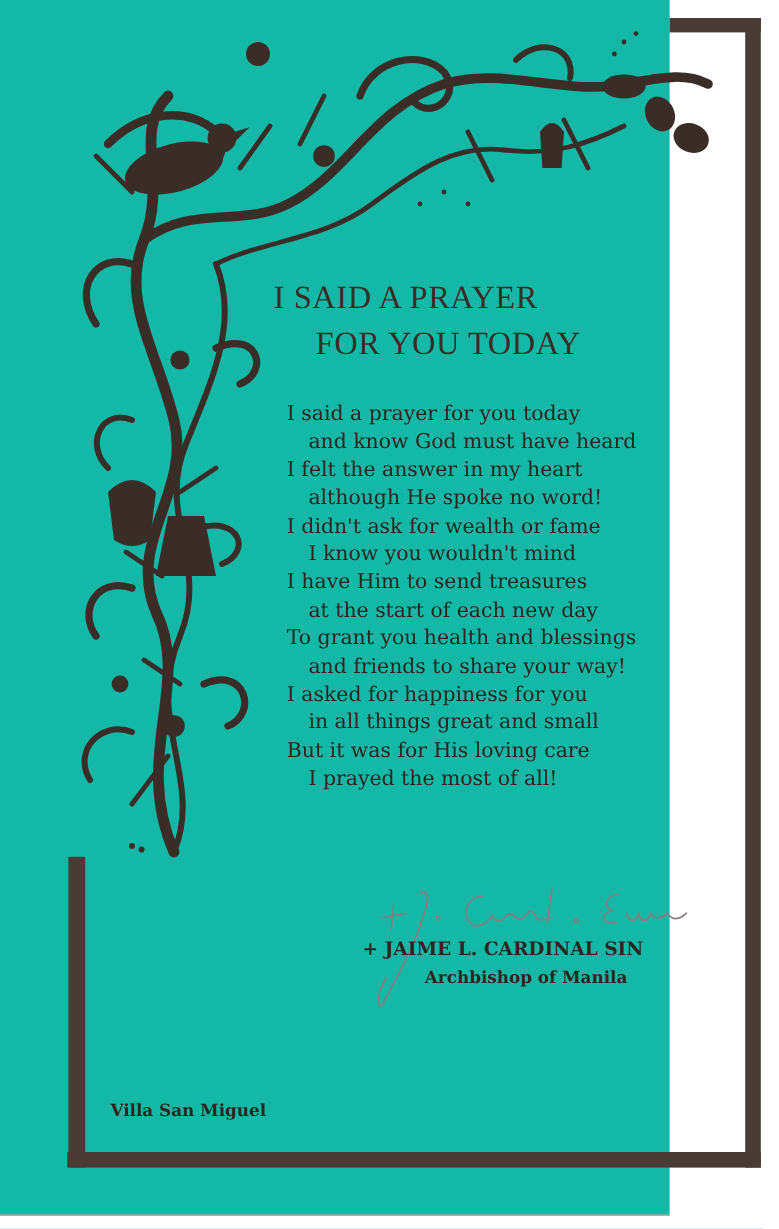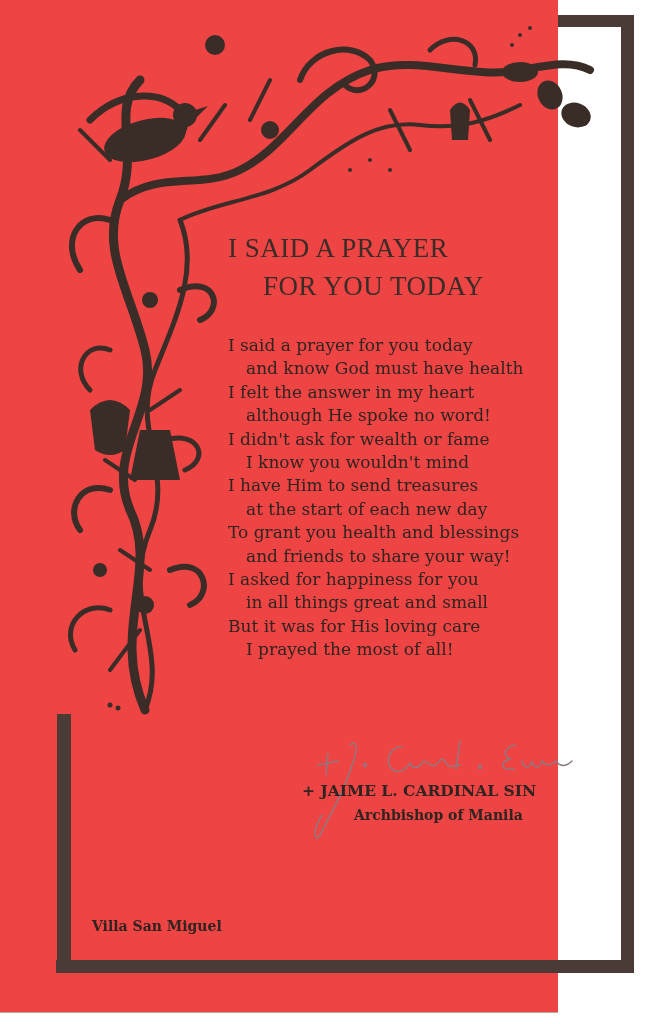--- a/index.html
+++ b/index.html
@@ -1,26 +1,26 @@
 <!DOCTYPE html>
 <html><head>
 <meta charset="utf-8">
 <style>
   html, body { margin:0; padding:0; }
   body { width:649px; height:1024px; background:#ffffff; position:relative; overflow:hidden; }
-  .card { position:absolute; left:0; top:0; width:558px; height:1012px; background:#ef4444; border-bottom:1px solid #b8a890; }
+  .card { position:absolute; left:0; top:0; width:558px; height:1012px; background:#14b8a6; border-bottom:1px solid #b8a890; }
   .frame-top { position:absolute; left:558px; top:15px; width:76px; height:12px; background:#4a3b36; }
   .frame-right { position:absolute; left:621px; top:15px; width:13px; height:958px; background:#4a3b36; }
   .frame-bottom { position:absolute; left:56px; top:960px; width:578px; height:13px; background:#4a3b36; }
   .frame-left { position:absolute; left:57px; top:714px; width:14px; height:259px; background:#4a3b36; }
   .ornament { position:absolute; left:50px; top:10px; width:560px; height:710px; }
   .title { position:absolute; left:228px; top:229px; width:360px; font-family:"Liberation Serif", serif; color:#3a2c27; font-size:27px; line-height:38px; letter-spacing:0.5px; }
   .title .l2 { padding-left:35px; }
   .poem { position:absolute; left:228px; top:334px; width:380px; font-family:"DejaVu Serif", serif; color:#2f2420; font-size:17px; line-height:23.4px; }
-  .poem .line { white-space:nowrap; }
+  .poem .line { white-space:nowrap;margin-left:11px; }
   .poem .indent { padding-left:18px; }
   .signature { position:absolute; left:310px; top:735px; width:280px; height:110px; }
   .sig-name { position:absolute; left:302px; top:781px; font-family:"DejaVu Serif", serif; font-weight:bold; color:#2f2420; font-size:15.5px; white-space:nowrap; }
   .sig-title { position:absolute; left:354px; top:807px; font-family:"DejaVu Serif", serif; font-weight:bold; color:#2f2420; font-size:14px; white-space:nowrap; }
   .footer { position:absolute; left:92px; top:918px; font-family:"DejaVu Serif", serif; font-weight:bold; color:#2f2420; font-size:14px; white-space:nowrap; }
 </style>
 </head>
 <body>
 
 <div class="card">
@@ -86,21 +86,21 @@
     </g>
   </svg>
 
   <div class="title">
     <div>I SAID A PRAYER</div>
     <div class="l2">FOR YOU TODAY</div>
   </div>
 
   <div class="poem">
     <div class="line">I said a prayer for you today</div>
-    <div class="line indent">and know God must have health</div>
+    <div class="line indent">and know God must have heard</div>
     <div class="line">I felt the answer in my heart</div>
     <div class="line indent">although He spoke no word!</div>
     <div class="line">I didn't ask for wealth or fame</div>
     <div class="line indent">I know you wouldn't mind</div>
     <div class="line">I have Him to send treasures</div>
     <div class="line indent">at the start of each new day</div>
     <div class="line">To grant you health and blessings</div>
     <div class="line indent">and friends to share your way!</div>
     <div class="line">I asked for happiness for you</div>
     <div class="line indent">in all things great and small</div>

